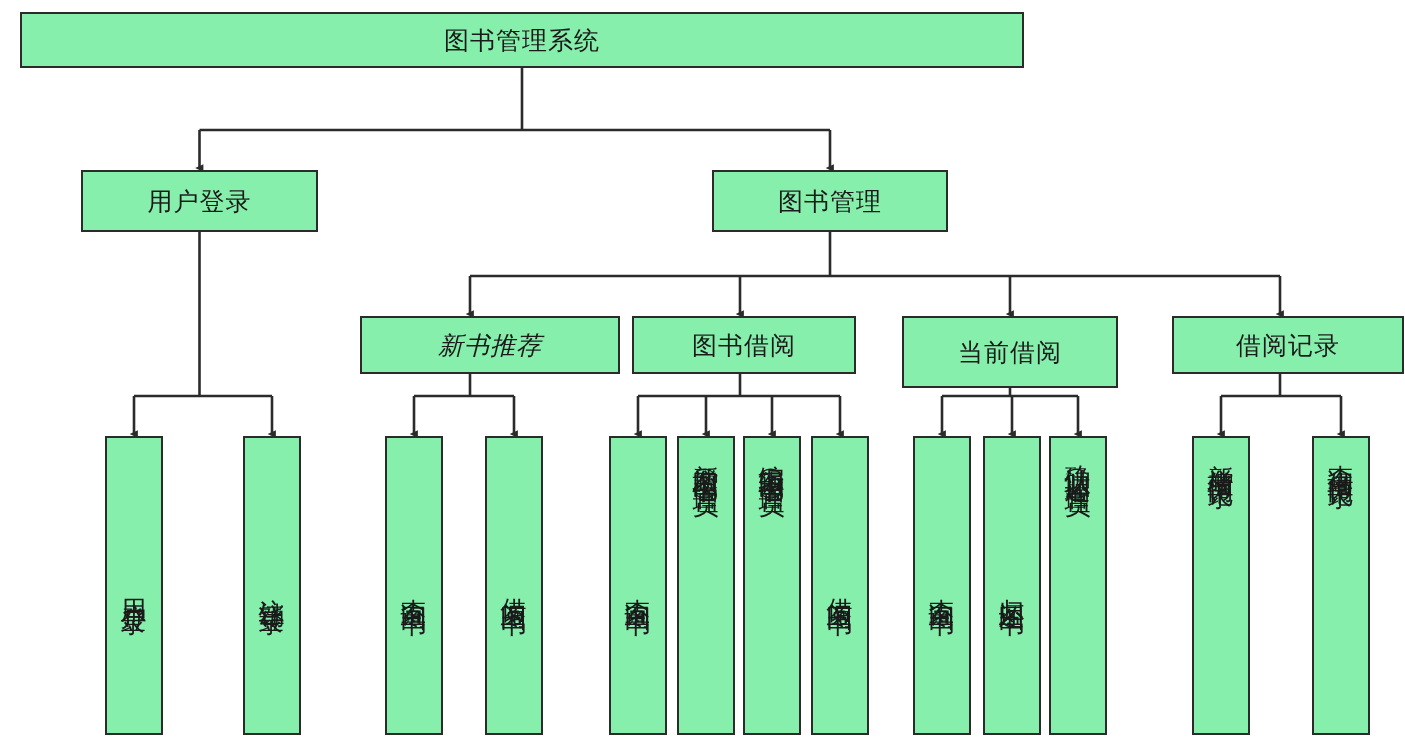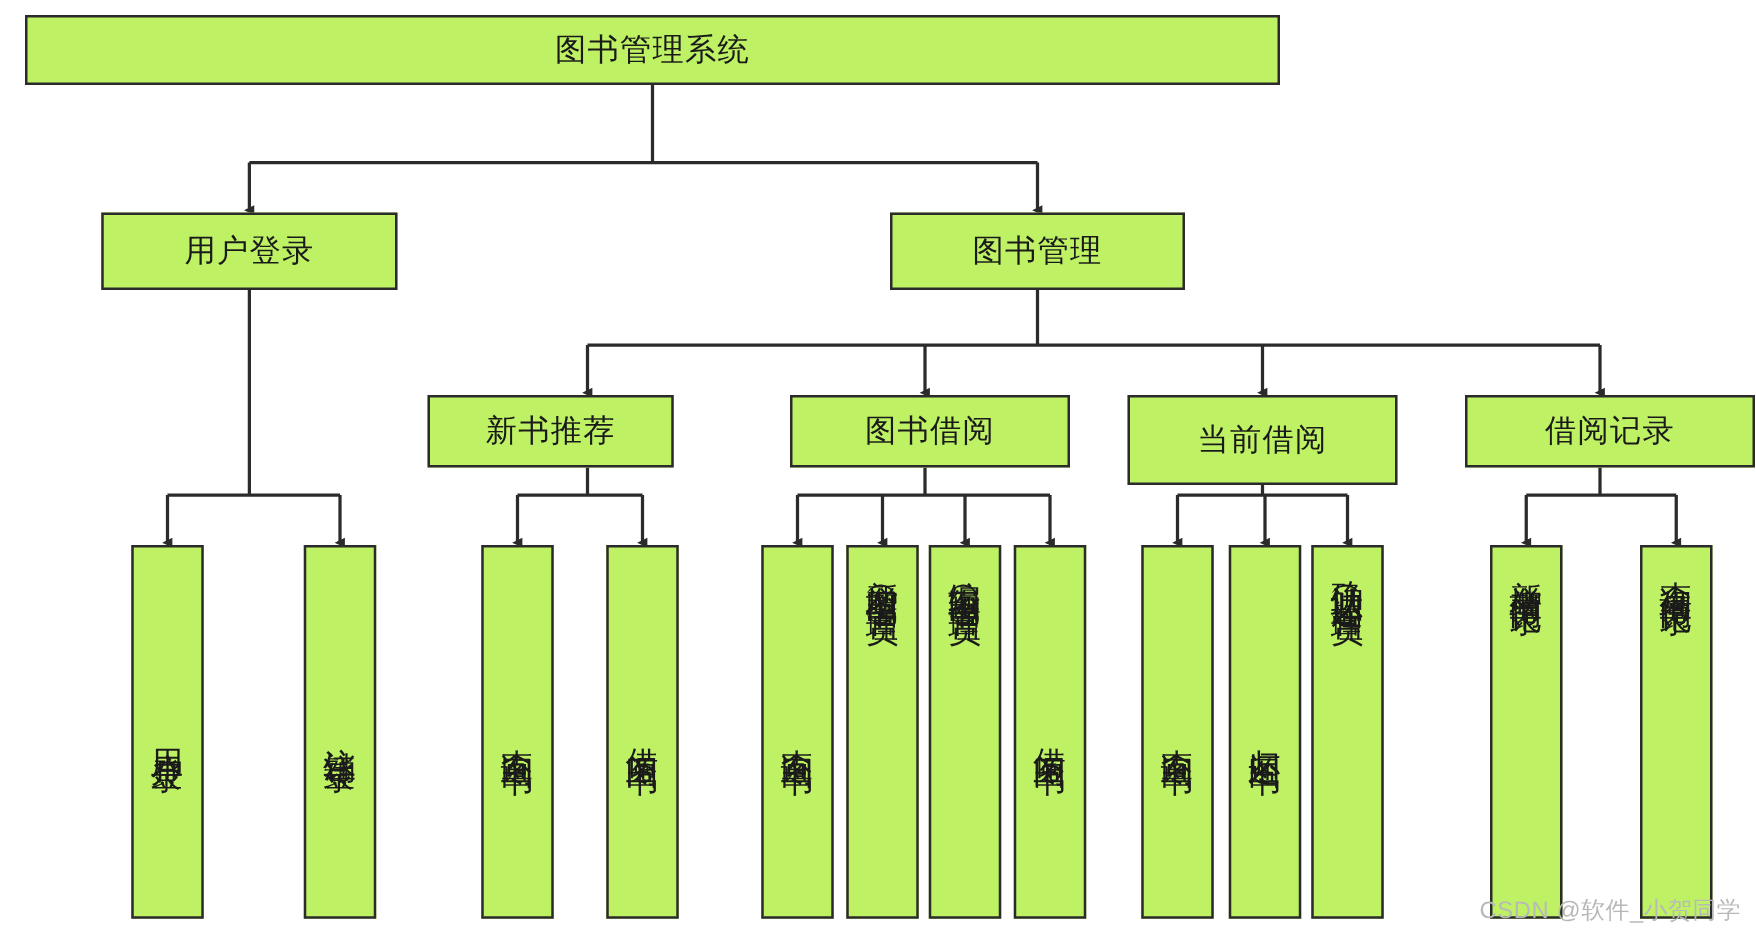--- a/index.html
+++ b/index.html
@@ -9,21 +9,21 @@
     font-family:"Liberation Sans","DejaVu Sans",sans-serif;
     overflow:hidden;
     position:relative;
   }
   #canvas{position:absolute;left:0;top:0;width:1405px;height:747px;}
   svg.edges{position:absolute;left:0;top:0;width:1405px;height:747px;pointer-events:none;}
 
   .node{
     position:absolute;
     box-sizing:border-box;
-    background:#bef264;
+    background:#86efac;
     border:2.5px solid #2b2b2b;
     display:flex;
     align-items:center;
     justify-content:center;
     color:#1a1a1a;
   }
   .node .lbl{
     font-size:25px;
     line-height:1.15;
     letter-spacing:1px;
@@ -106,21 +106,21 @@
   <div id="node-layer">
       <div class="node" style="left: 20px; top: 12px; width: 1004px; height: 56px;">
         <span class="lbl">图书管理系统</span>
       </div>
       <div class="node" style="left: 81px; top: 170px; width: 237px; height: 62px;">
         <span class="lbl">用户登录</span>
       </div>
       <div class="node" style="left: 712px; top: 170px; width: 236px; height: 62px;">
         <span class="lbl">图书管理</span>
       </div>
-      <div class="node" style="left: 342px; top: 316px; width: 197px; height: 58px;">
+      <div class="node" style="left: 360px; top: 316px; width: 260px; height: 58px; font-style: italic;">
         <span class="lbl">新书推荐</span>
       </div>
       <div class="node" style="left: 632px; top: 316px; width: 224px; height: 58px;">
         <span class="lbl">图书借阅</span>
       </div>
       <div class="node" style="left: 902px; top: 316px; width: 216px; height: 72px;">
         <span class="lbl">当前借阅</span>
       </div>
       <div class="node" style="left: 1172px; top: 316px; width: 232px; height: 58px;">
         <span class="lbl">借阅记录</span>
@@ -159,14 +159,13 @@
         <span class="lbl">确认归还（管理员）</span>
       </div>
       <div class="node vert" style="left: 1192px; top: 436px; width: 58px; height: 299px;">
         <span class="lbl">新增借阅记录</span>
       </div>
       <div class="node vert" style="left: 1312px; top: 436px; width: 58px; height: 299px;">
         <span class="lbl">查询借阅记录</span>
       </div>
     </div>
 
-  <div class="watermark">CSDN @软件_小贺同学</div>
 </div>
 
 </body></html>

